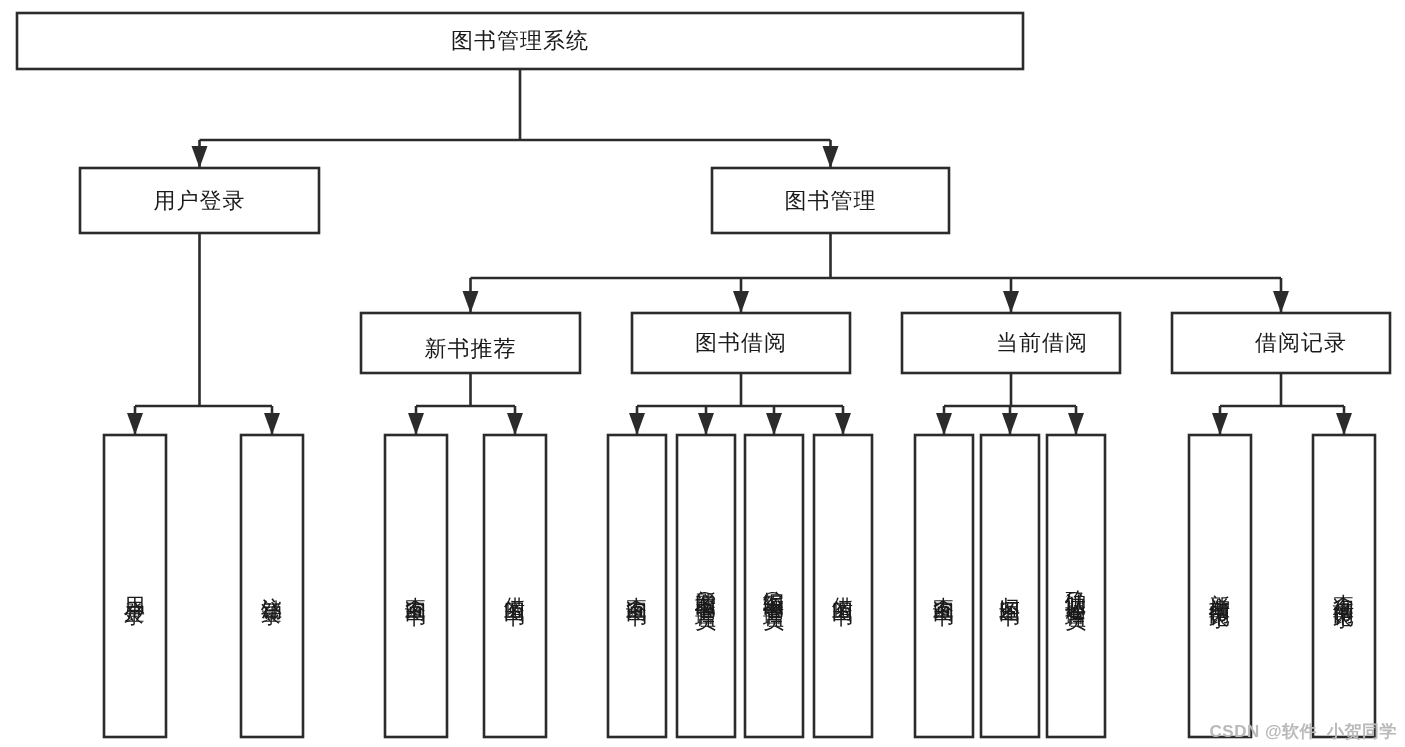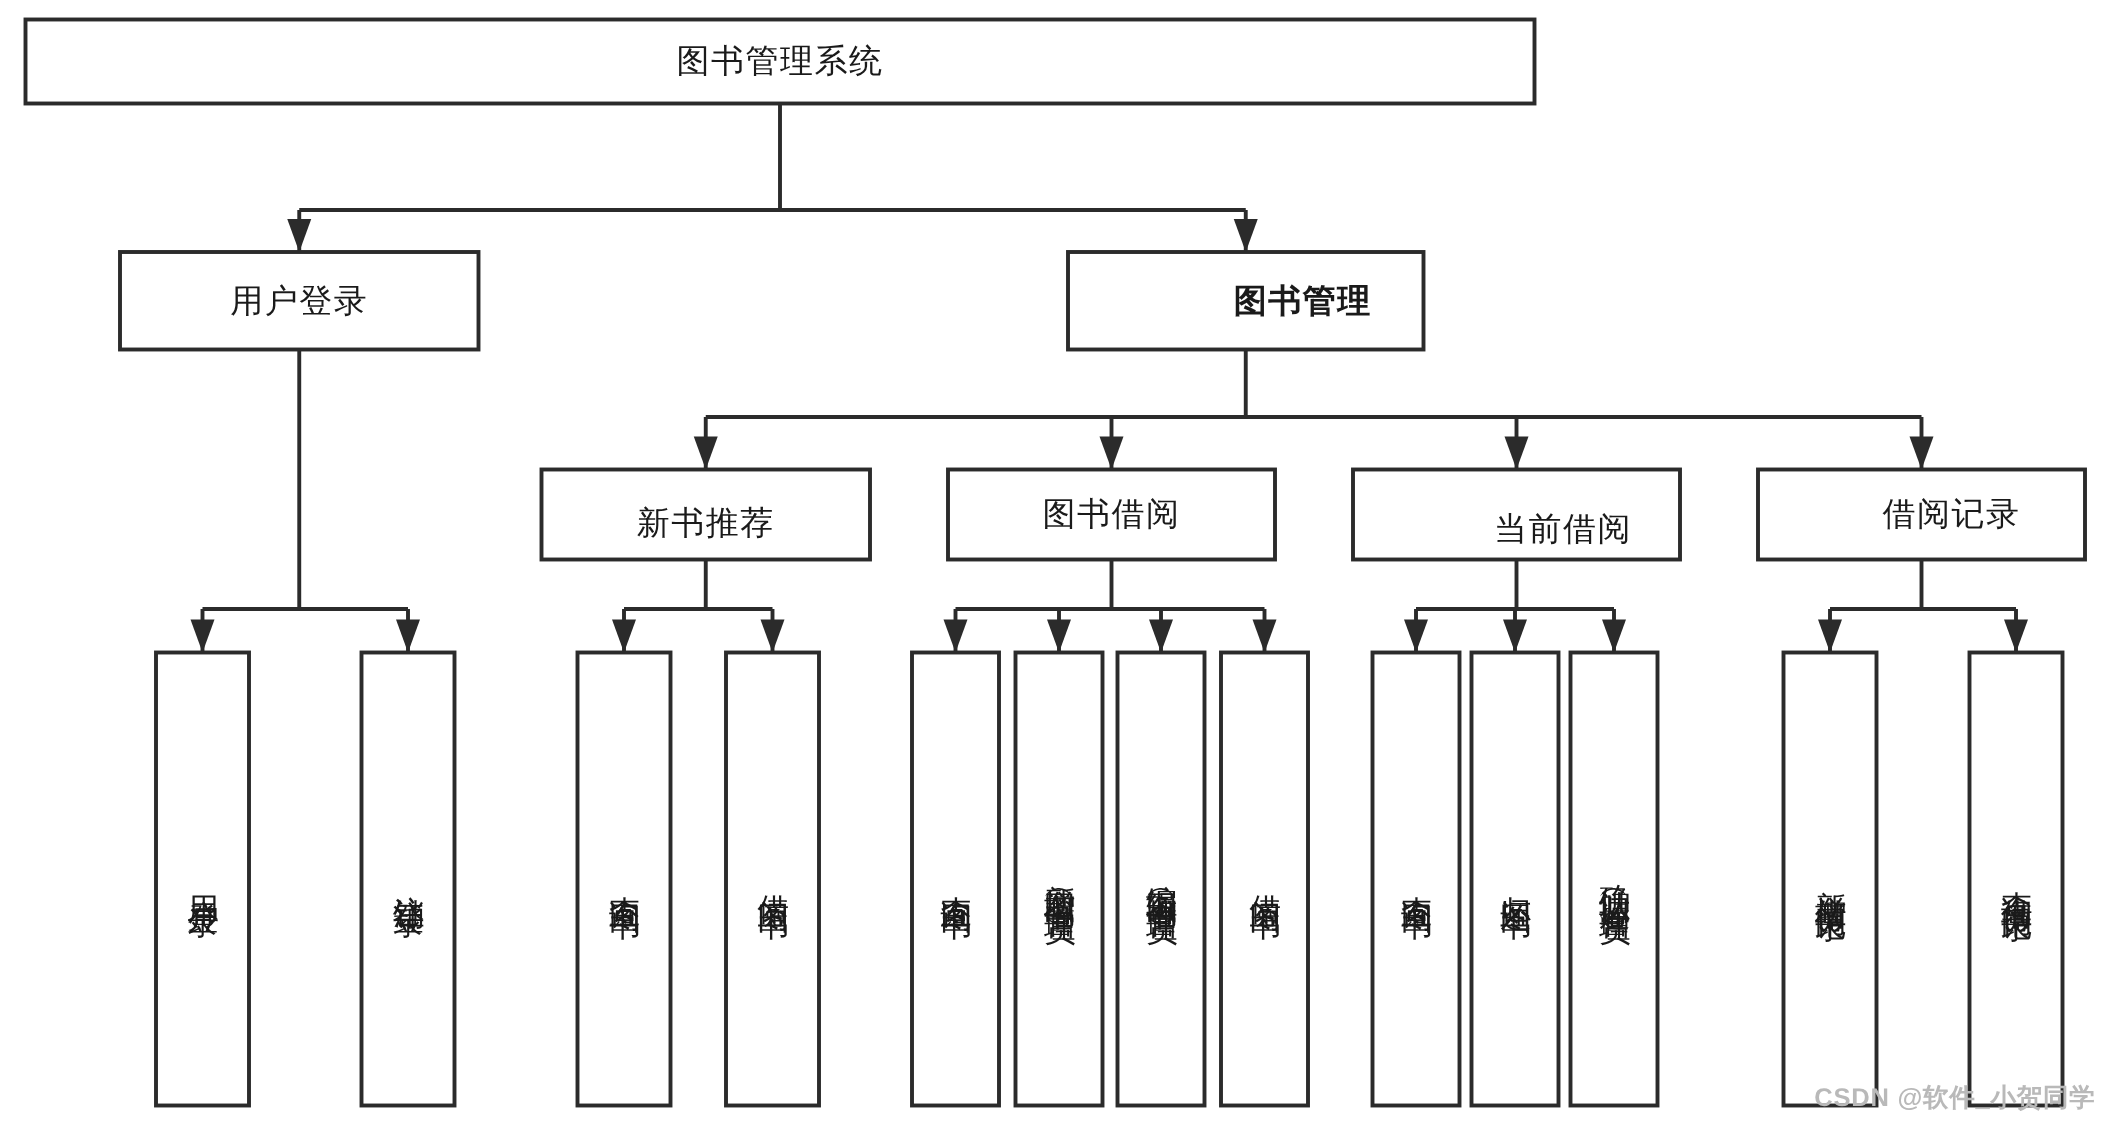--- a/index.html
+++ b/index.html
@@ -170,30 +170,30 @@
       </g>
   </svg>
 
   <div id="label-layer">
       <div class="hlabel-wrap" style="left: 17px; top: 13px; width: 1006px; height: 56px;">
         <div class="hlabel-text">图书管理系统</div>
       </div>
       <div class="hlabel-wrap" style="left: 80px; top: 168px; width: 239px; height: 65px;">
         <div class="hlabel-text">用户登录</div>
       </div>
-      <div class="hlabel-wrap" style="left: 750px; top: 168px; width: 237px; height: 65px; font-weight: bold;">
+      <div class="hlabel-wrap" style="left: 712px; top: 168px; width: 237px; height: 65px;">
         <div class="hlabel-text">图书管理</div>
       </div>
       <div class="hlabel-wrap" style="left: 361px; top: 313px; width: 219px; height: 72px;">
         <div class="hlabel-text">新书推荐</div>
       </div>
       <div class="hlabel-wrap" style="left: 632px; top: 313px; width: 218px; height: 60px; border-radius: 25px;">
         <div class="hlabel-text">图书借阅</div>
       </div>
-      <div class="hlabel-wrap" style="left: 902px; top: 323px; width: 192px; height: 60px; padding-left: 44px;">
+      <div class="hlabel-wrap" style="left: 902px; top: 313px; width: 192px; height: 60px; padding-left: 44px;">
         <div class="hlabel-text">当前借阅</div>
       </div>
       <div class="hlabel-wrap" style="left: 1192px; top: 313px; width: 218px; height: 60px;">
         <div class="hlabel-text">借阅记录</div>
       </div>
       <div class="vlabel-wrap" style="left: 104px; top: 435px; width: 62px; height: 302px;">
         <div class="vlabel-text">用户登录</div>
       </div>
       <div class="vlabel-wrap" style="left: 241px; top: 435px; width: 62px; height: 302px;">
         <div class="vlabel-text">注销登录</div>

